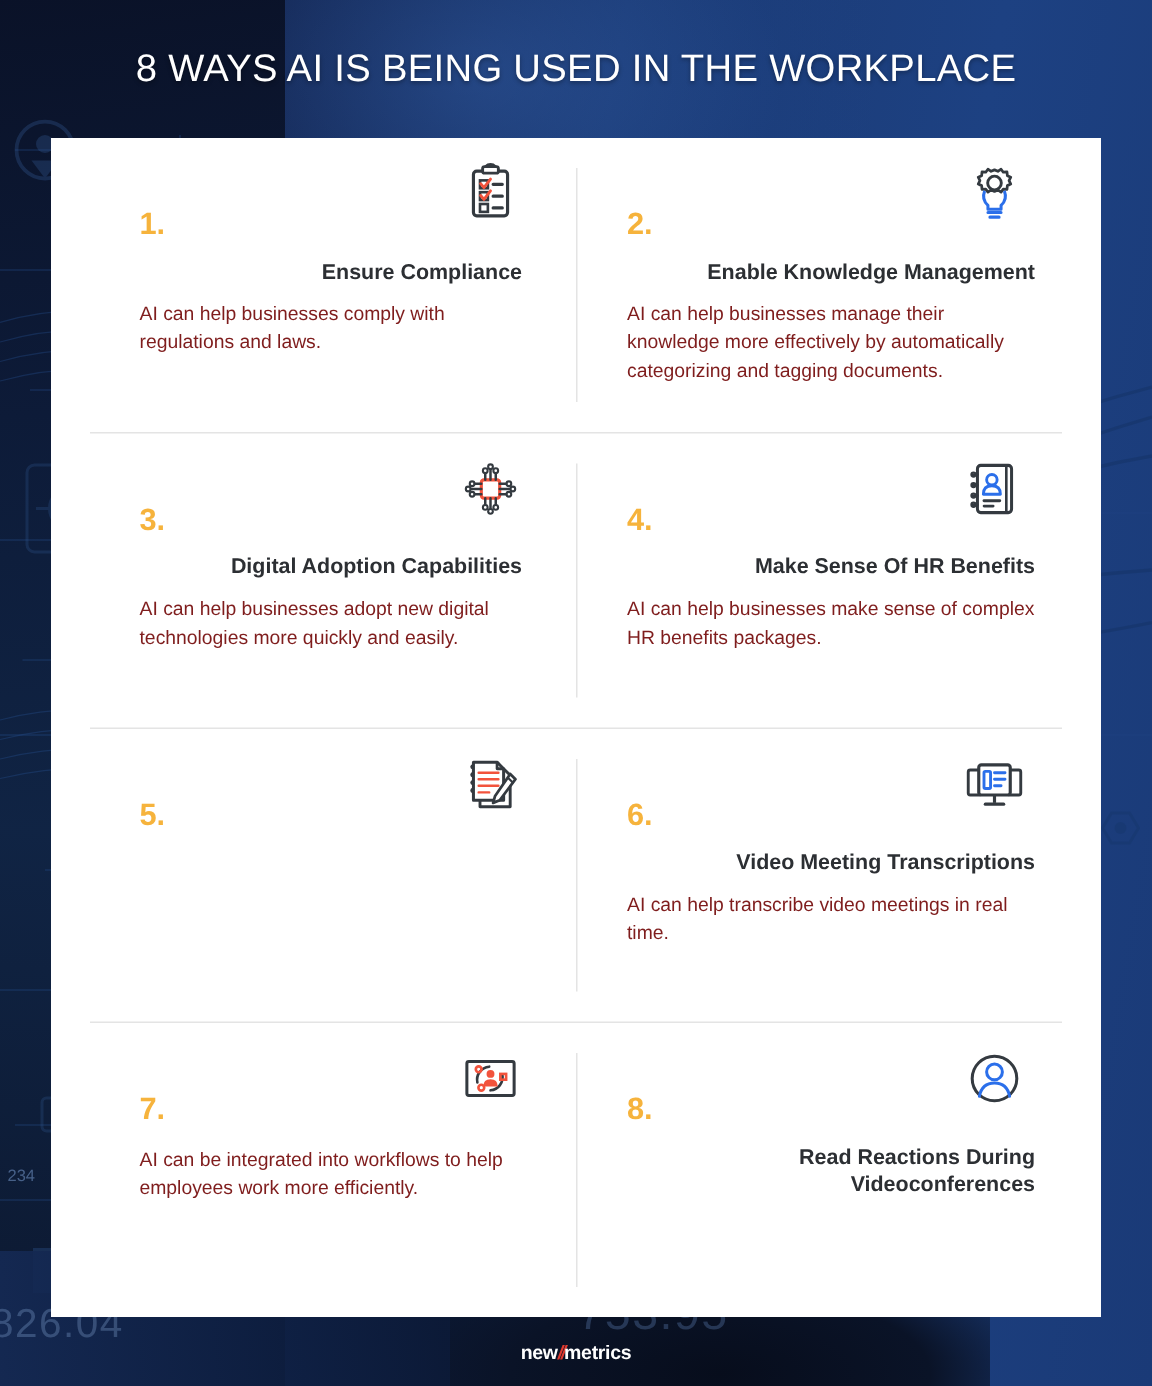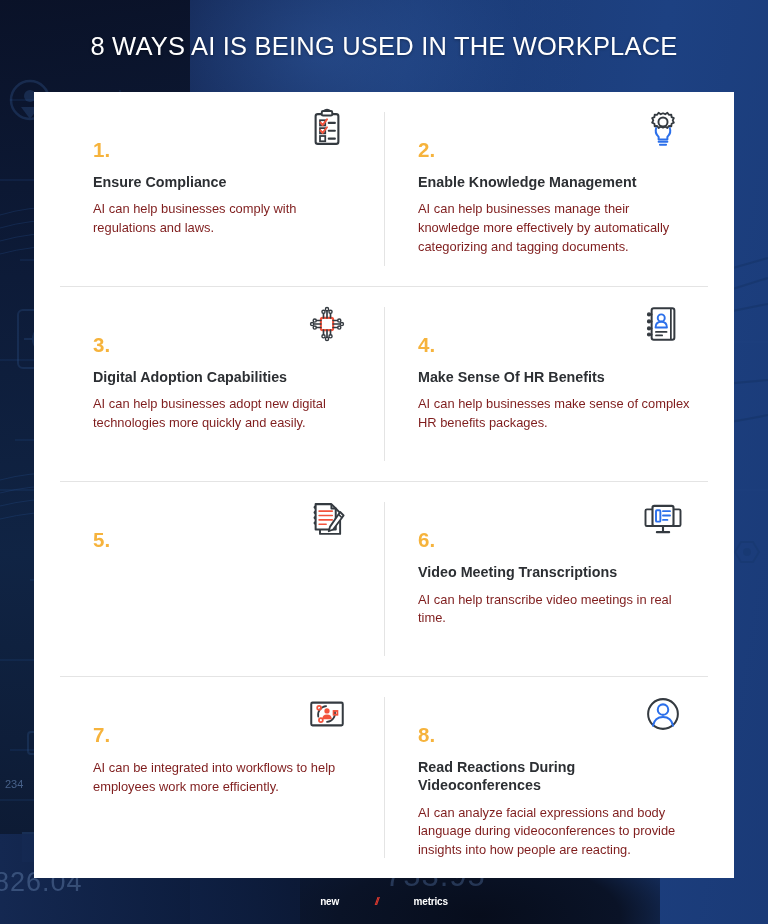--- a/index.html
+++ b/index.html
@@ -156,45 +156,45 @@
     line-height: 1;
     margin-top: 22px;
     margin-bottom: 13px;
   }
   .head {
     color: #2c2f33;
     font-size: 14.3px;
     font-weight: 700;
     line-height: 1.25;
     margin-bottom: 9px;
+    text-align: right;
   }
   .desc {
     color: #7f1d1d;
     font-size: 12.9px;
     font-weight: 400;
     line-height: 1.46;
   }
 
   
   #footer {
     position: absolute;
     left: 0; bottom: 0;
     width: 768px; height: 46px;
     display: flex;
     align-items: center;
     justify-content: center;
   }
   #logo {
-    font-size: 10px;
+    font-size: 13px;
     font-weight: 700;
     letter-spacing: -0.2px;
     color: #ffffff;
     display: flex;
     align-items: baseline;
-    gap: 36px;
   }
   #logo .slashes {
     color: #e03a2f;
     font-style: italic;
     font-weight: 700;
     padding: 0 0px;
     letter-spacing: -1.5px;
   }
 </style>
 </head>
@@ -471,21 +471,20 @@
     <div class="cell right">
       <div class="icon-box">
         <svg viewBox="0 0 48 48" width="42" height="42">
           <circle cx="24" cy="24" r="17" fill="none" stroke="#343A40" stroke-width="2.3"></circle>
           <circle cx="24" cy="19" r="6" fill="none" stroke="#2B6FEA" stroke-width="2.3"></circle>
           <path d="M12.5 37.5 q2 -10 11.5 -10 q9.5 0 11.5 10" fill="none" stroke="#2B6FEA" stroke-width="2.3" stroke-linecap="round"></path>
         </svg>
       </div>
       <div class="num">8.</div>
       <div class="head">Read Reactions During Videoconferences</div>
-      <div class="desc">AI can analyze facial expressions and body language during videoconferences to provide insights into how people are reacting.</div>
     </div>
   </div>
 
 </div>
 
 <div id="footer">
   <div id="logo">
     <span>new</span>
     <span class="slashes">//</span>
     <span>metrics</span>

